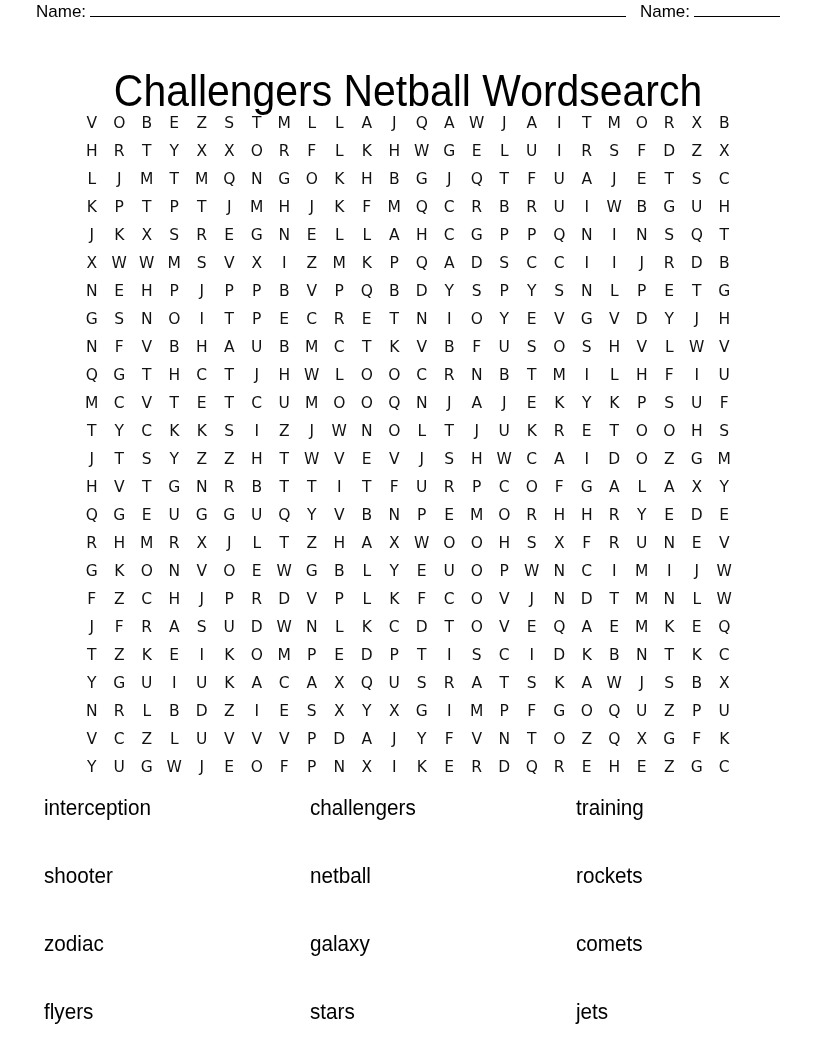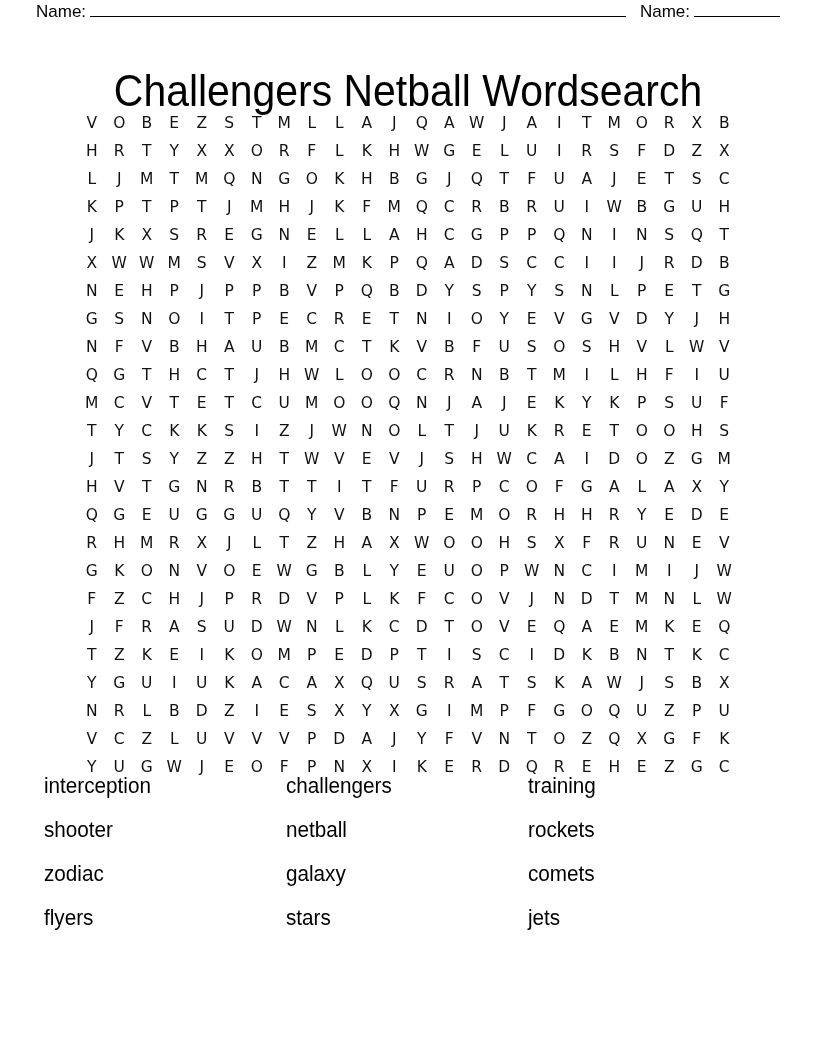--- a/index.html
+++ b/index.html
@@ -82,26 +82,27 @@
     justify-content: center;
     font-size: 15.5px;
     font-family: "DejaVu Sans", sans-serif;
     line-height: 1;
     color: #121212;
   }
 
   
   .wordlist {
     position: absolute;
-    top: 764px;
+    top: 786px;
     left: 44px;
     width: 700px;
     display: grid;
     grid-template-columns: 242px 242px auto;
     grid-auto-rows: 44px;
+    gap: 24px;
   }
   .word {
     font-size: 22px;
     font-family: "Liberation Sans Narrow", "Liberation Sans", sans-serif;
     transform: scaleX(0.94);
     transform-origin: left center;
     line-height: 44px;
     white-space: nowrap;
     color: #000;
   }

